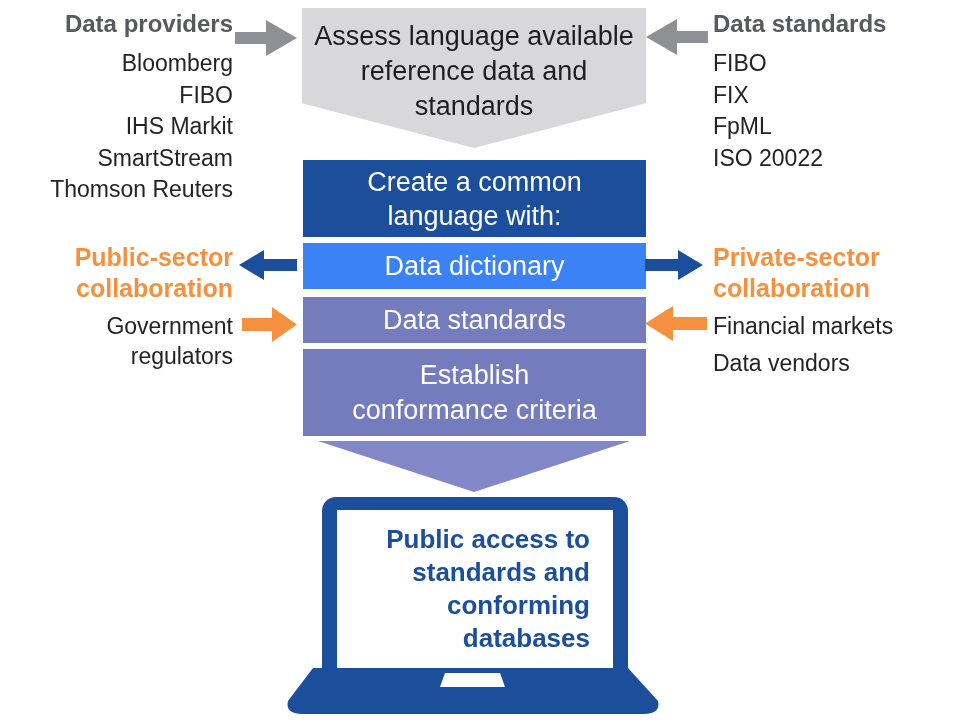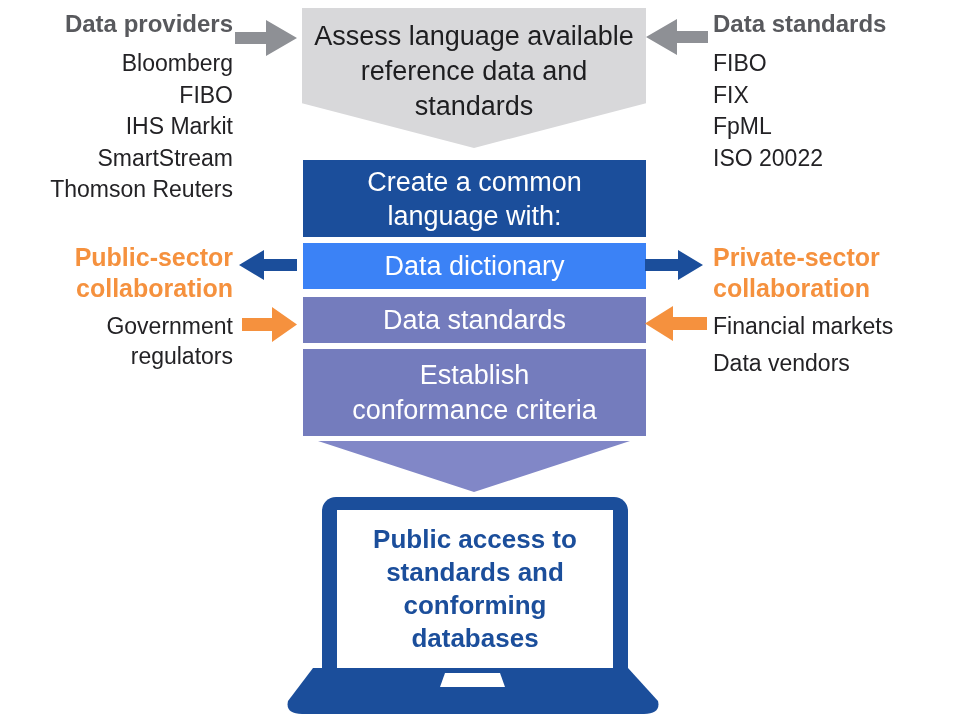--- a/index.html
+++ b/index.html
@@ -35,21 +35,21 @@
   .box-step3  { top: 349px; height: 87px; background: #747cbd; padding: 0 38px; line-height: 35px; }
 
   .down-triangle { position: absolute; left: 318px; top: 441px; width: 312px; height: 51px;
                    background: #8187c7; clip-path: polygon(0 0, 100% 0, 50% 100%); }
 
   
   .laptop-screen { position: absolute; left: 322px; top: 497px; width: 306px; height: 171px;
                    background: #1b4e9b; border-radius: 14px 14px 0 0; }
   .laptop-display { position: absolute; left: 15px; right: 15px; top: 13px; bottom: 0;
                     background: #ffffff; display: flex; align-items: center; justify-content: center; }
-  .laptop-text { width: 230px; text-align: center; color: #1b4e9b;
+  .laptop-text { width: 230px; text-align: right; color: #1b4e9b;
                  font-size: 26px; line-height: 33px; font-weight: 600; }
   .laptop-base { position: absolute; left: 286px; top: 668px; width: 374px; height: 46px; }
 
   
   .arrow { position: absolute; }
   .fill-gray   { fill: #8e9095; }
   .fill-blue   { fill: #1b4e9b; }
   .fill-orange { fill: #f5913e; }
 </style>
 </head>

